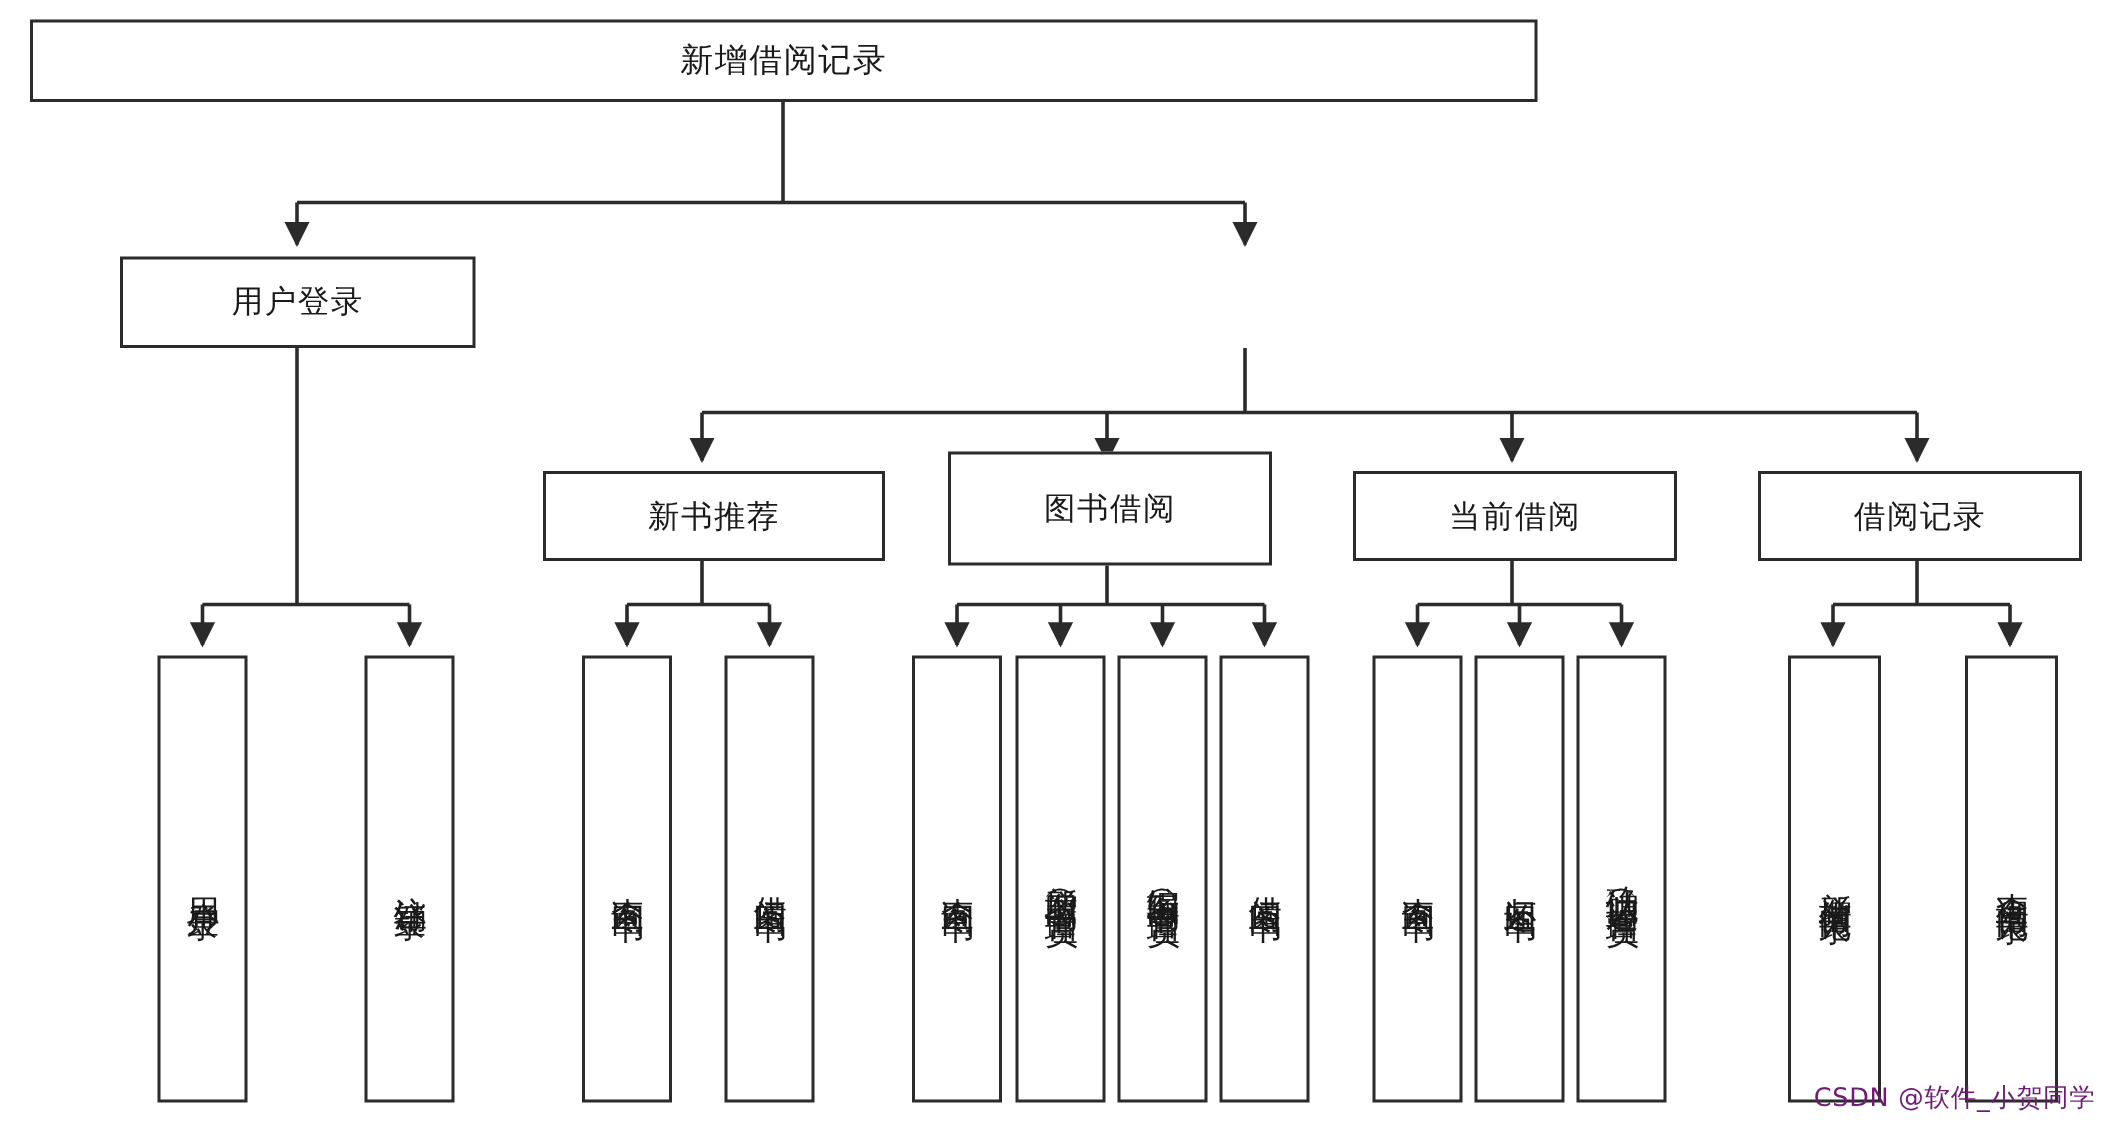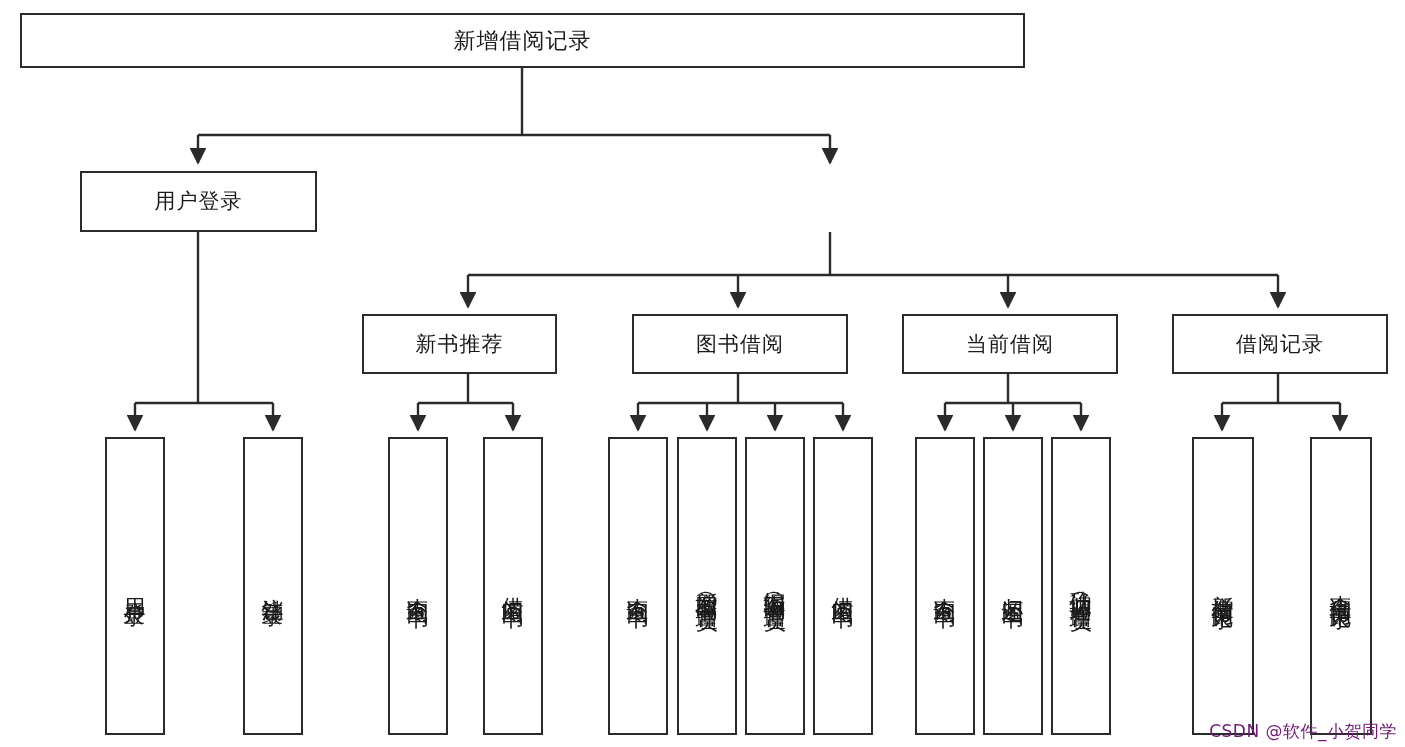--- a/index.html
+++ b/index.html
@@ -133,25 +133,25 @@
 
   <div class="node horiz root" style="left:20px; top:13px; width:1005px; height:55px;">
     <span class="label">新增借阅记录</span>
   </div>
 
   <div class="node horiz" style="left:80px; top:171px; width:237px; height:61px;">
     <span class="label">用户登录</span>
   </div>
 
 
-  <div class="node horiz" style="left:362px; top:314px; width:195px; height:60px;">
+  <div class="node horiz" style="left:362px; top:314px; width:228px; height:60px;">
     <span class="label">新书推荐</span>
   </div>
 
-  <div class="node horiz" style="left:632px; top:314px; width:216px; height:60px;">
+  <div class="node horiz" style="left:632px; top:301px; width:216px; height:76px;">
     <span class="label">图书借阅</span>
   </div>
 
   <div class="node horiz" style="left:902px; top:314px; width:216px; height:60px;">
     <span class="label">当前借阅</span>
   </div>
 
   <div class="node horiz" style="left:1172px; top:314px; width:216px; height:60px;">
     <span class="label">借阅记录</span>
   </div>

